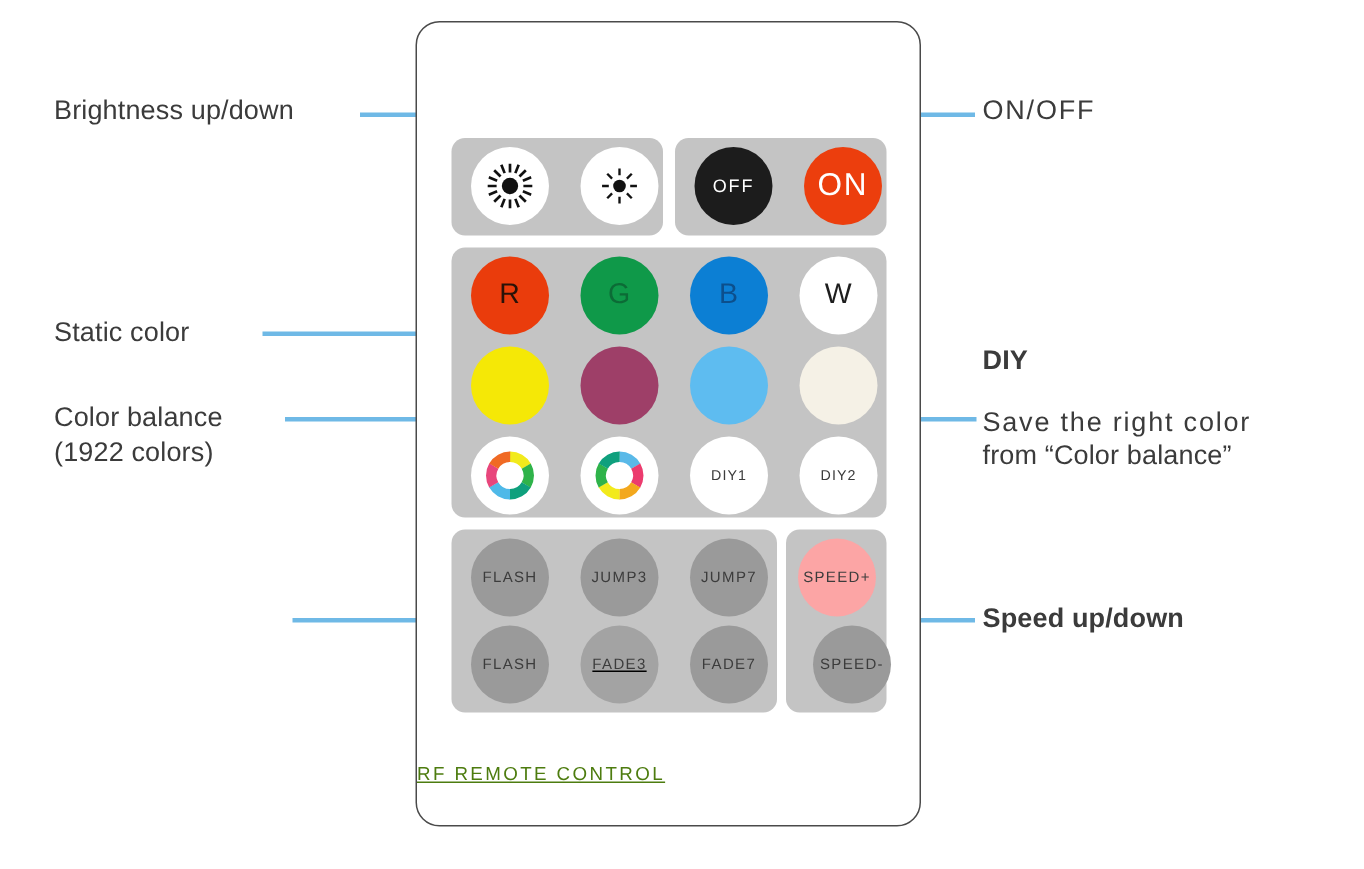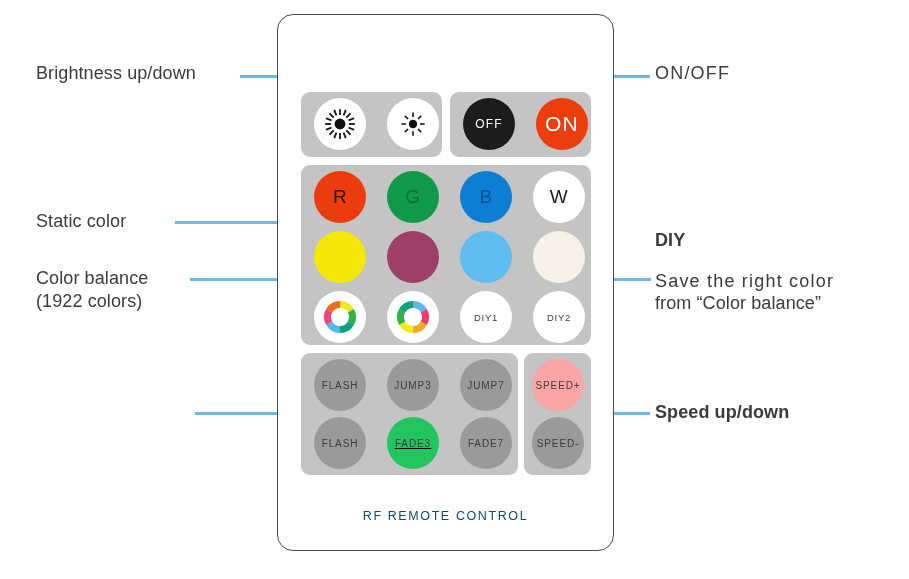--- a/index.html
+++ b/index.html
@@ -59,24 +59,25 @@
     user-select:none;
   }
 
   .r-lbl{font-size:19px;letter-spacing:0.5px;color:#1d1d1d;}
   .diy-lbl{font-size:9.5px;letter-spacing:0.7px;color:#3c3c3c;}
   .mode-lbl{font-size:10px;letter-spacing:0.9px;color:#3c3c3c;}
 
   .footer{
     position:absolute;
     width:100%;
-    text-align:center;
+    text-align:left;
     font-size:12.5px;
     letter-spacing:1.6px;
-    color:#0c4a6e;
+    color:#4d7c0f;
+    text-decoration:underline;
   }
 
   
   .sun{display:block;}
 </style>
 </head>
 <body>
 
 <div class="stage">
 
@@ -237,32 +238,32 @@
       </div>
       <div class="btn" style="left:86px;top:6px;width:52px;height:52px;background:#9a9a9a;">
         <span class="mode-lbl">JUMP3</span>
       </div>
       <div class="btn" style="left:159px;top:6px;width:52px;height:52px;background:#9a9a9a;align-items:center;">
         <span class="mode-lbl">JUMP7</span>
       </div>
       <div class="btn" style="left:13px;top:64px;width:52px;height:52px;background:#9a9a9a;">
         <span class="mode-lbl">FLASH</span>
       </div>
-      <div class="btn" style="left:86px;top:64px;width:52px;height:52px;background:#22c55e;text-decoration:underline;">
+      <div class="btn" style="left:86px;top:64px;width:52px;height:52px;background:#a3a3a3;text-decoration:underline;">
         <span class="mode-lbl">FADE3</span>
       </div>
       <div class="btn" style="left:159px;top:64px;width:52px;height:52px;background:#9a9a9a;">
         <span class="mode-lbl">FADE7</span>
       </div>
     </div>
 
     <div class="panel" style="left:246px;top:338px;width:67px;height:122px;">
       <div class="btn" style="left:8px;top:6px;width:52px;height:52px;background:#fca5a5;justify-content:center;">
         <span class="mode-lbl">SPEED+</span>
       </div>
-      <div class="btn" style="left:8px;top:64px;width:52px;height:52px;background:#9a9a9a;">
+      <div class="btn" style="left:18px;top:64px;width:52px;height:52px;background:#9a9a9a;">
         <span class="mode-lbl">SPEED-</span>
       </div>
     </div>
 
     <div class="footer" style="left:0;top:494px;">RF REMOTE CONTROL</div>
   </div>
 </div>
 
 </body></html>

